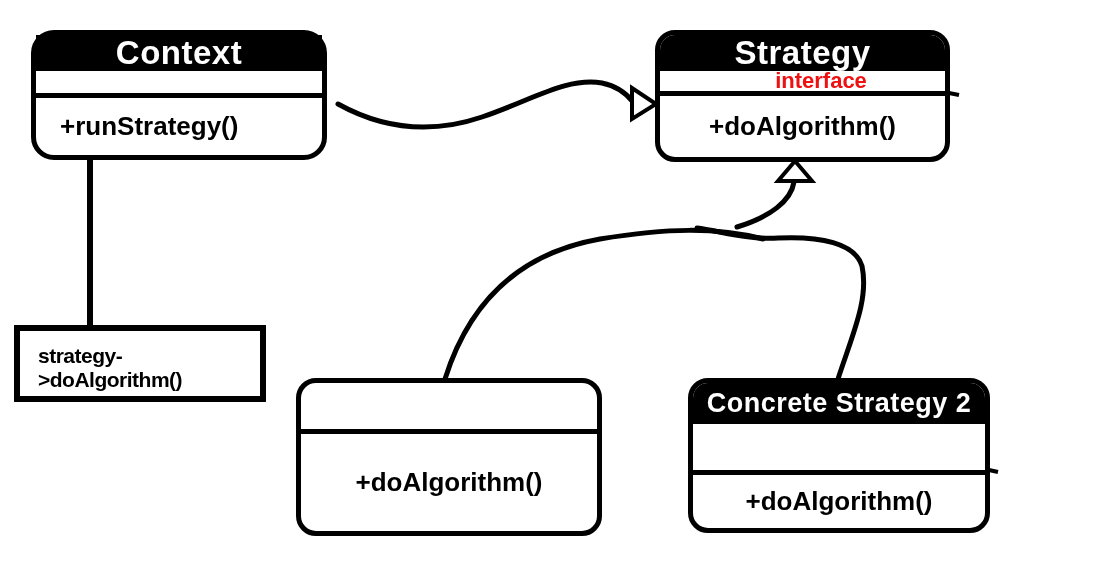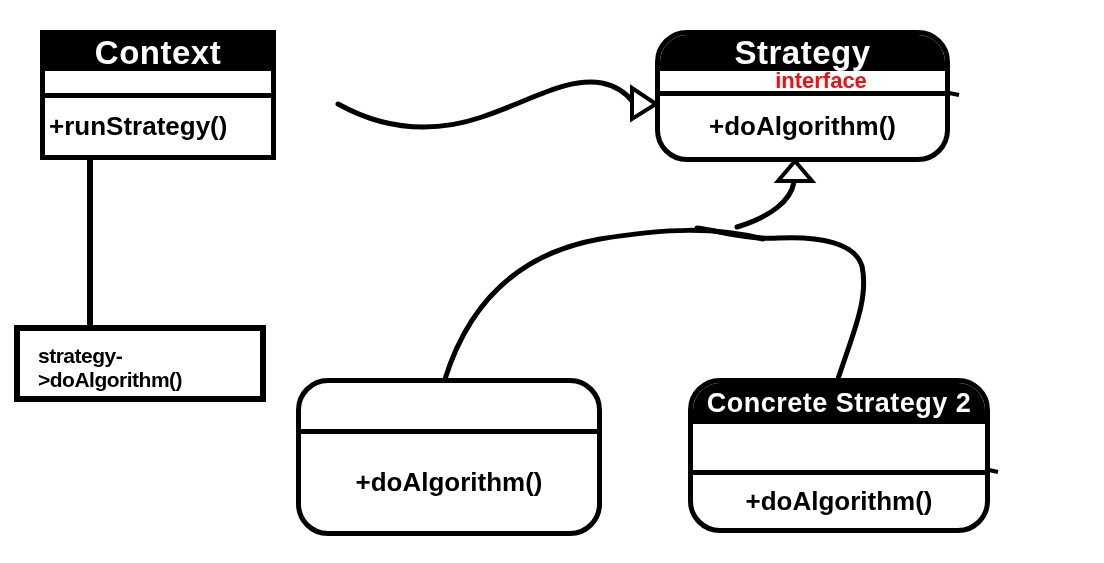--- a/index.html
+++ b/index.html
@@ -13,31 +13,31 @@
   }
   *{margin:0;padding:0;box-sizing:border-box;}
   body{background:#d9d9d9;font-family:"Liberation Sans","DejaVu Sans",sans-serif;}
   .stage{
     position:relative;width:1104px;height:563px;background:var(--background);
     overflow:hidden;font-weight:bold;color:#000;
   }
   .connector-layer{position:absolute;left:0;top:0;width:1104px;height:563px;pointer-events:none;}
 
   .uml-box{position:absolute;background:var(--box_fill);border:5px solid var(--box_border);display:flex;flex-direction:column;}
-  .rounded{border-radius:32px;overflow:hidden;}
+  .rounded{border-radius:20px;overflow:hidden;}
   .uml-header{background:var(--header_bg);color:var(--header_text);display:flex;align-items:center;justify-content:center;letter-spacing:.5px;}
   .uml-empty{border-bottom:5px solid var(--box_border);}
   .uml-method{flex:1;display:flex;align-items:center;font-size:26px;}
   .centered{justify-content:center;}
 
   
-  .context-box{left:40px;top:30px;width:236px;height:130px;}
+  .context-box{left:31px;top:30px;width:296px;height:130px;border-radius:23px;}
   .context-box .uml-header{height:36px;font-size:33px;}
   .context-box .uml-empty{height:27px;}
-  .context-box .uml-method{padding-left:4px;}
+  .context-box .uml-method{padding-left:24px;}
 
   
   .strategy-box{left:655px;top:30px;width:295px;height:132px;}
   .strategy-box .uml-header{height:36px;font-size:33px;}
   .stereotype-row{height:25px;border-bottom:5px solid var(--box_border);display:flex;align-items:center;justify-content:center;color:var(--stereotype);font-size:22px;padding-left:37px;}
 
   
   .concrete-box .uml-header{height:41px;font-size:27px;}
   .concrete-box .uml-empty{height:51px;}
   .concrete1-box{left:296px;top:378px;width:306px;height:158px;}

